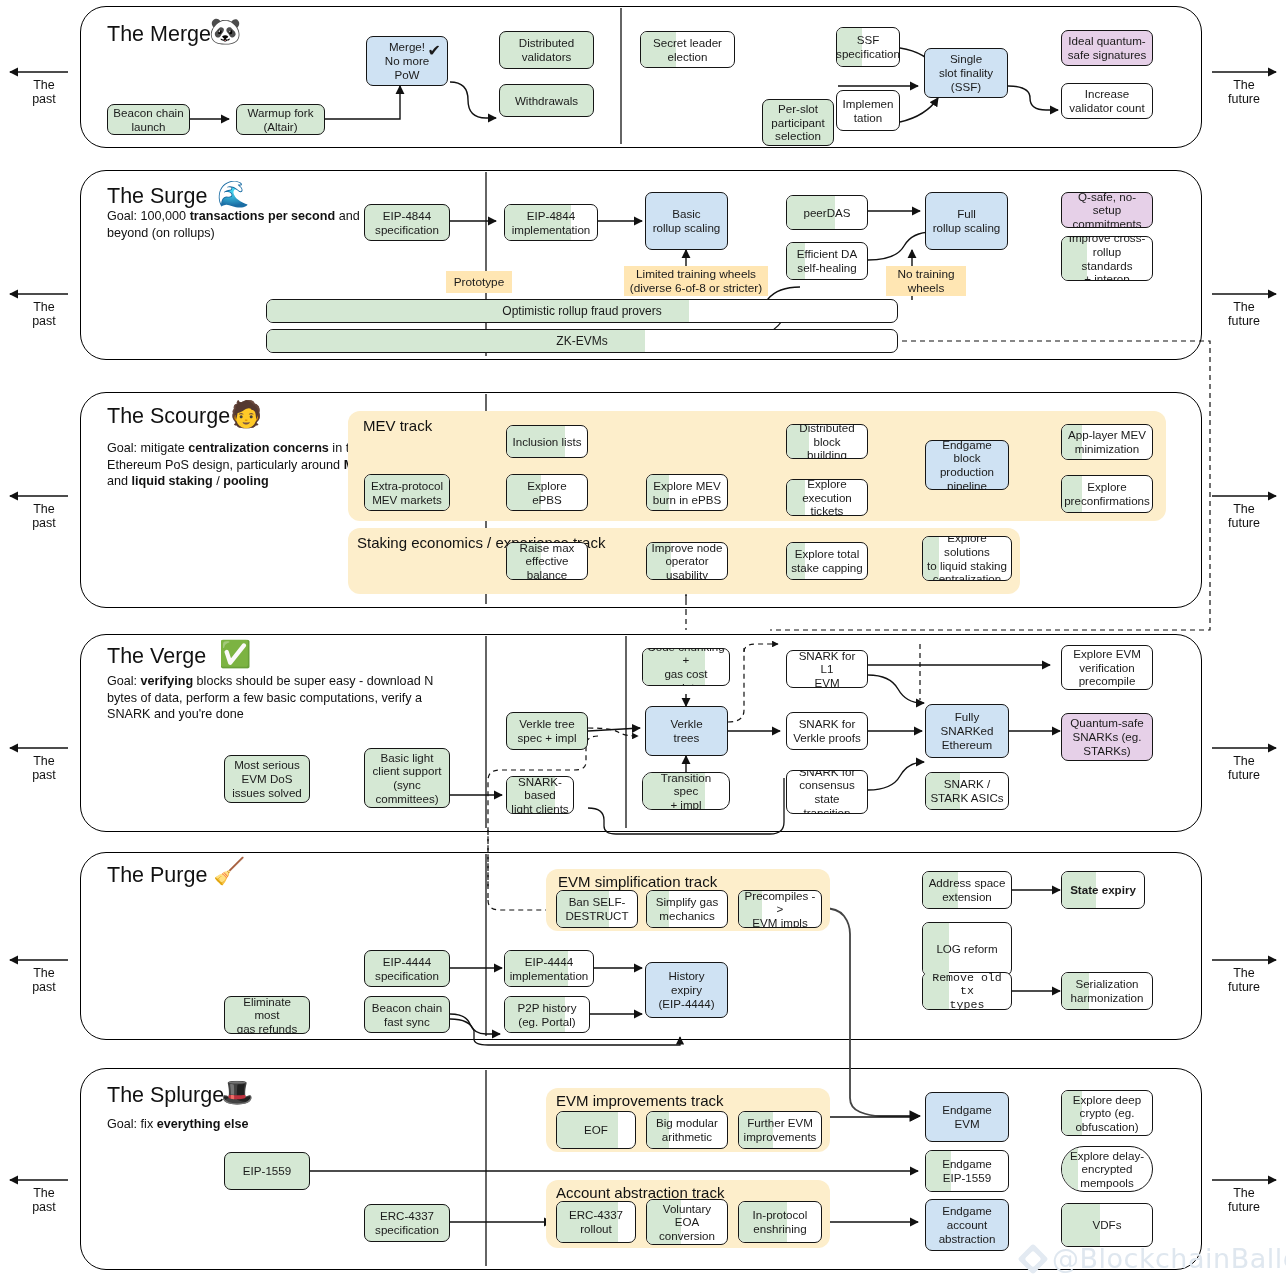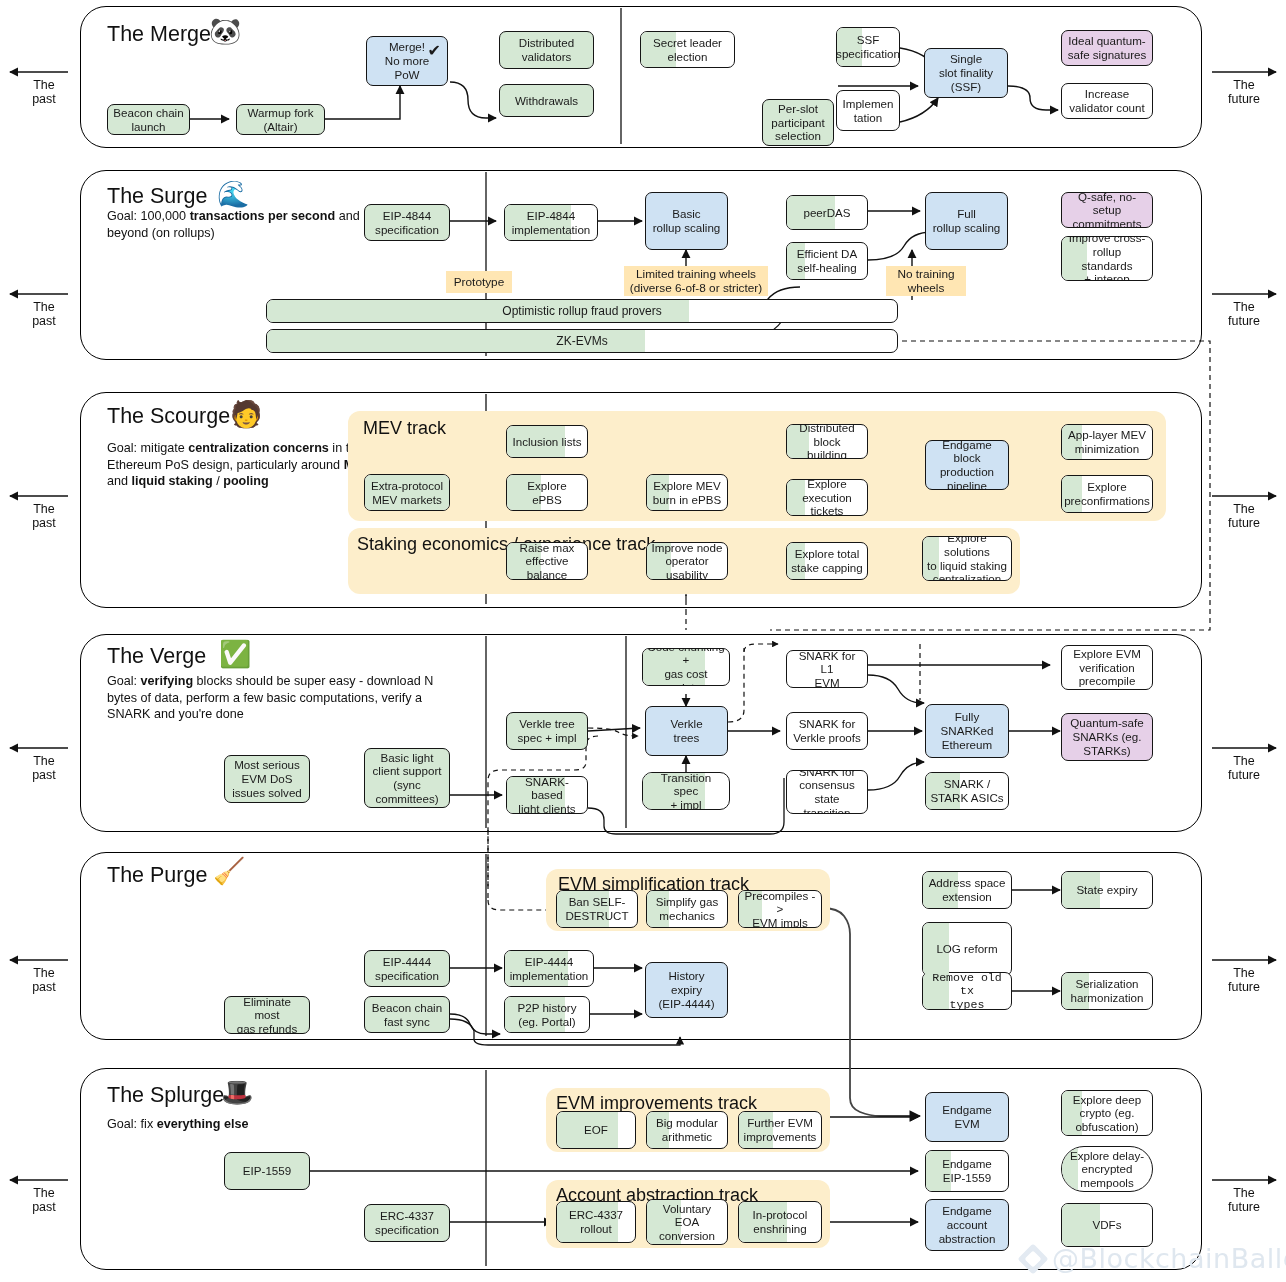--- a/index.html
+++ b/index.html
@@ -43,21 +43,21 @@
   .bar .fill{position:absolute;left:0;top:0;bottom:0;background:#d5e8d4;z-index:1;}
   .bar .lbl{position:relative;z-index:2;}
 
   
   .tag{position:absolute;background:#ffe6b3;font-size:11.8px;line-height:1.2;
        text-align:center;display:flex;align-items:center;justify-content:center;
        padding:2px 5px;box-sizing:border-box;}
 
   
   .track{position:absolute;background:#fdeecb;border-radius:12px;}
-  .track-lbl{position:absolute;font-size:18px;line-height:1.25;color:#111;}
+  .track-lbl{position:absolute;font-size:15px;line-height:1.25;color:#111;}
 
   
   .wm{position:absolute;font-size:27px;color:#dfe7ef;white-space:nowrap;
       letter-spacing:.5px;font-family:"DejaVu Sans",sans-serif;}
   .wm-d{position:absolute;width:22px;height:22px;background:#e3eaf2;
         transform:rotate(45deg);border-radius:3px;}
   .wm-d::after{content:"";position:absolute;left:5px;top:5px;width:12px;height:12px;
         background:#fff;border-radius:2px;}
 </style>
 </head>
@@ -366,21 +366,21 @@
 
   <div class="node n-green" style="left:224px;top:755px;width:86px;height:48px;">
     <span class="lbl">Most serious<br>EVM DoS<br>issues solved</span>
     </div>
   <div class="node n-green" style="left:364px;top:748px;width:86px;height:60px;">
     <span class="lbl">Basic light<br>client support<br>(sync<br>committees)</span>
     </div>
   <div class="node n-green" style="left:506px;top:712px;width:82px;height:38px;">
     <span class="lbl">Verkle tree<br>spec + impl</span>
     </div>
-  <div class="node n-white" style="left:506px;top:776px;width:82px;height:38px;">
+  <div class="node n-white" style="left:506px;top:776px;width:68px;height:38px;">
     <span class="fill fill-green" style="width:72%"></span>
     <span class="lbl">SNARK-based<br>light clients</span>
     </div>
   <div class="node n-white" style="left:642px;top:648px;width:88px;height:38px;">
     <span class="fill fill-green" style="width:72%"></span>
     <span class="lbl">Code chunking +<br>gas cost updates</span>
     </div>
   <div class="node n-blue" style="left:645px;top:706px;width:83px;height:50px;">
     <span class="lbl">Verkle<br>trees</span>
     </div>
@@ -448,21 +448,21 @@
     <span class="lbl">Address space<br>extension</span>
     </div>
   <div class="node n-white" style="left:922px;top:922px;width:90px;height:54px;">
     <span class="fill fill-green" style="width:30%"></span>
     <span class="lbl">LOG reform</span>
     </div>
   <div class="node n-white" style="left:922px;top:972px;width:90px;height:38px;font-family:Liberation Mono, monospace;">
     <span class="fill fill-green" style="width:30%"></span>
     <span class="lbl">Remove old tx<br>types</span>
     </div>
-  <div class="node n-white" style="left:1061px;top:871px;width:92px;height:38px;">
+  <div class="node n-white" style="left:1061px;top:871px;width:84px;height:38px;font-weight:bold;">
     <span class="fill fill-green" style="width:42%"></span>
     <span class="lbl">State expiry</span>
     </div>
   <div class="node n-white" style="left:1061px;top:972px;width:92px;height:38px;">
     <span class="fill fill-green" style="width:30%"></span>
     <span class="lbl">Serialization<br>harmonization</span>
     </div>
 
   <div class="node n-green" style="left:224px;top:1152px;width:86px;height:38px;">
     <span class="lbl">EIP-1559</span>

